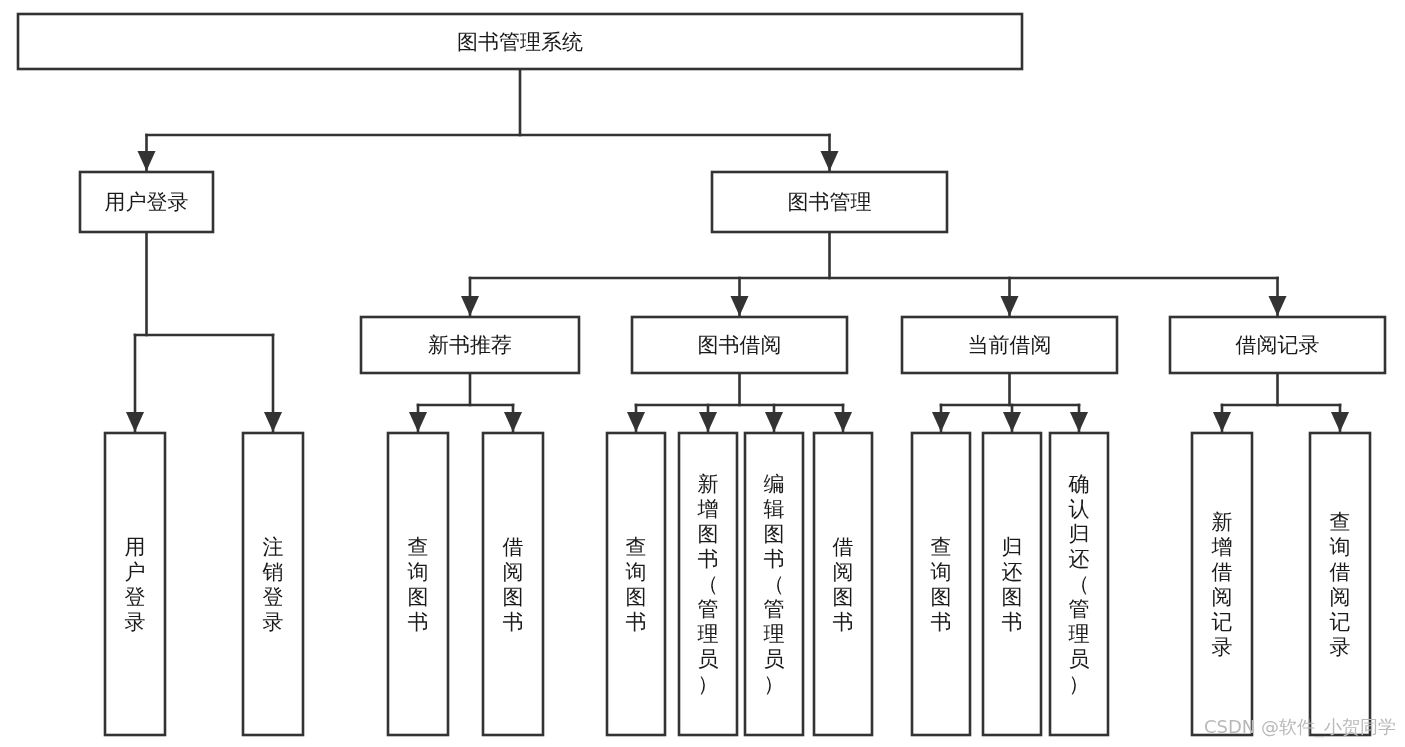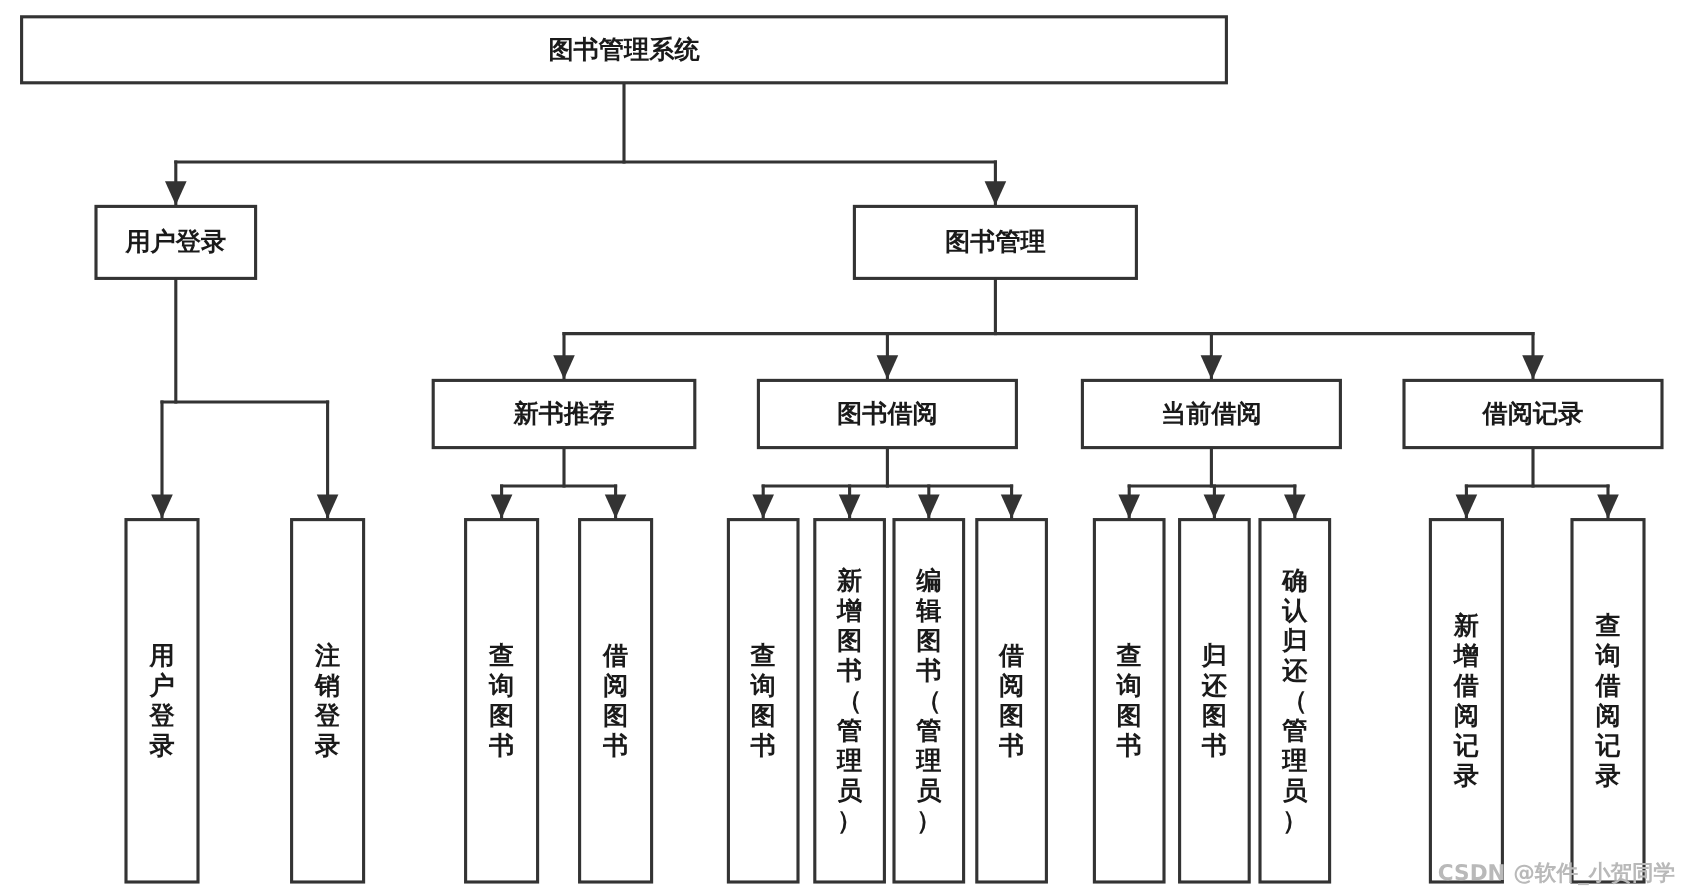--- a/index.html
+++ b/index.html
@@ -12,21 +12,20 @@
     width: 1405px;
     height: 747px;
     overflow: hidden;
     font-family: "DejaVu Sans", "Liberation Sans", sans-serif;
   }
   #diagram-root {
     position: relative;
     width: 1405px;
     height: 747px;
     background: #ffffff;
-    font-weight: bold;
   }
   svg.diagram-canvas {
     position: absolute;
     top: 0;
     left: 0;
     width: 1405px;
     height: 747px;
     display: block;
   }
   .node-box {

